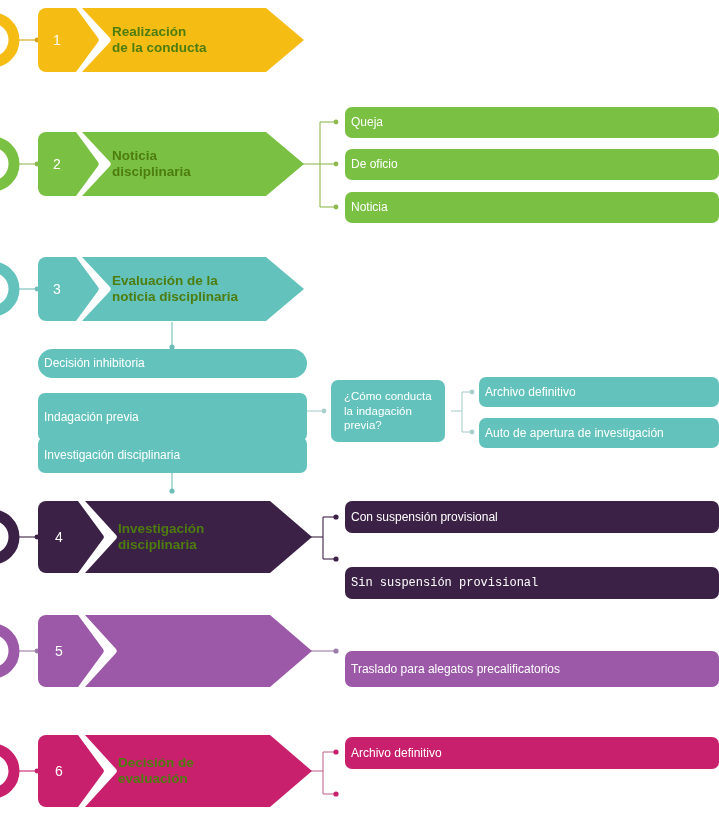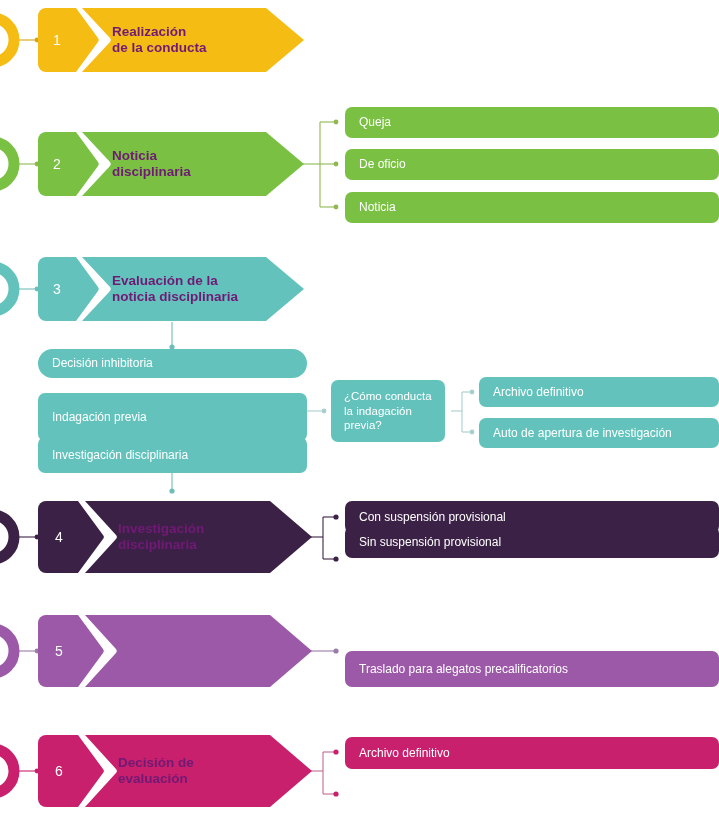--- a/index.html
+++ b/index.html
@@ -16,29 +16,29 @@
   .step{position:absolute;}
   .step .shape{position:absolute;left:0;top:0;width:100%;height:100%;}
   .step .num{
     position:absolute;left:0;top:0;width:38px;height:100%;
     display:flex;align-items:center;justify-content:center;
     color:#ffffff;font-size:14px;font-weight:400;letter-spacing:.2px;
   }
   .step .label{
     position:absolute;top:0;height:100%;left:74px;right:60px;
     display:flex;flex-direction:column;justify-content:center;
-    color:#701a75;font-size:13.5px;line-height:16px;font-weight:700;
+    color:#4d7c0f;font-size:13.5px;line-height:16px;font-weight:700;
     white-space:pre-line;
   }
 
   
   .box{
     position:absolute;border-radius:7px;display:flex;align-items:center;
     color:#ffffff;font-size:12px;line-height:15px;
-    padding-left:14px;box-sizing:border-box;white-space:pre-line;
+    padding-left:6px;box-sizing:border-box;white-space:pre-line;
   }
   .box.deci{padding-left:13px;font-size:11.5px;line-height:14.5px;align-items:center;}
 </style>
 </head>
 <body>
 
 <div id="stage">
 
   <svg class="layer" width="719" height="834" viewBox="0 0 719 834">
     <g stroke-width="1.1" fill="none">
@@ -192,21 +192,21 @@
     <svg class="shape" viewBox="0 0 274 72" preserveAspectRatio="none">
       <path d="M8,0 H232 L274,36 L232,72 H8 A8,8 0 0 1 0,64 V8 A8,8 0 0 1 8,0 Z" fill="#3C2146"></path>
       <path d="M47,0 L78,34 a3,3 0 0 1 0,4 L47,72 L40,72 L65,38 a3,3 0 0 0 0,-4 L40,0 Z" fill="#ffffff"></path>
     </svg>
     <div class="num" style="width:42px;">4</div>
     <div class="label" style="left:80px;">Investigación
 disciplinaria</div>
   </div>
 
   <div class="box" style="left:345px;top:501px;width:374px;height:32px;background:#3C2146;">Con suspensión provisional</div>
-  <div class="box" style="left:345px;top:526px;width:374px;height:32px;background:#3C2146;">Sin suspensión provisional</div>
+  <div class="box" style="left:345px;top:567px;width:374px;height:32px;background:#3C2146;font-family:Liberation Mono, monospace;">Sin suspensión provisional</div>
 
   <div class="step" style="left:38px;top:615px;width:274px;height:72px;">
     <svg class="shape" viewBox="0 0 274 72" preserveAspectRatio="none">
       <path d="M8,0 H232 L274,36 L232,72 H8 A8,8 0 0 1 0,64 V8 A8,8 0 0 1 8,0 Z" fill="#9B59A8"></path>
       <path d="M47,0 L78,34 a3,3 0 0 1 0,4 L47,72 L40,72 L65,38 a3,3 0 0 0 0,-4 L40,0 Z" fill="#ffffff"></path>
     </svg>
     <div class="num" style="width:42px;">5</div>
   </div>
 
   <div class="box" style="left:345px;top:633px;width:374px;height:36px;background:#9B59A8;margin-top:18px;">Traslado para alegatos precalificatorios</div>

